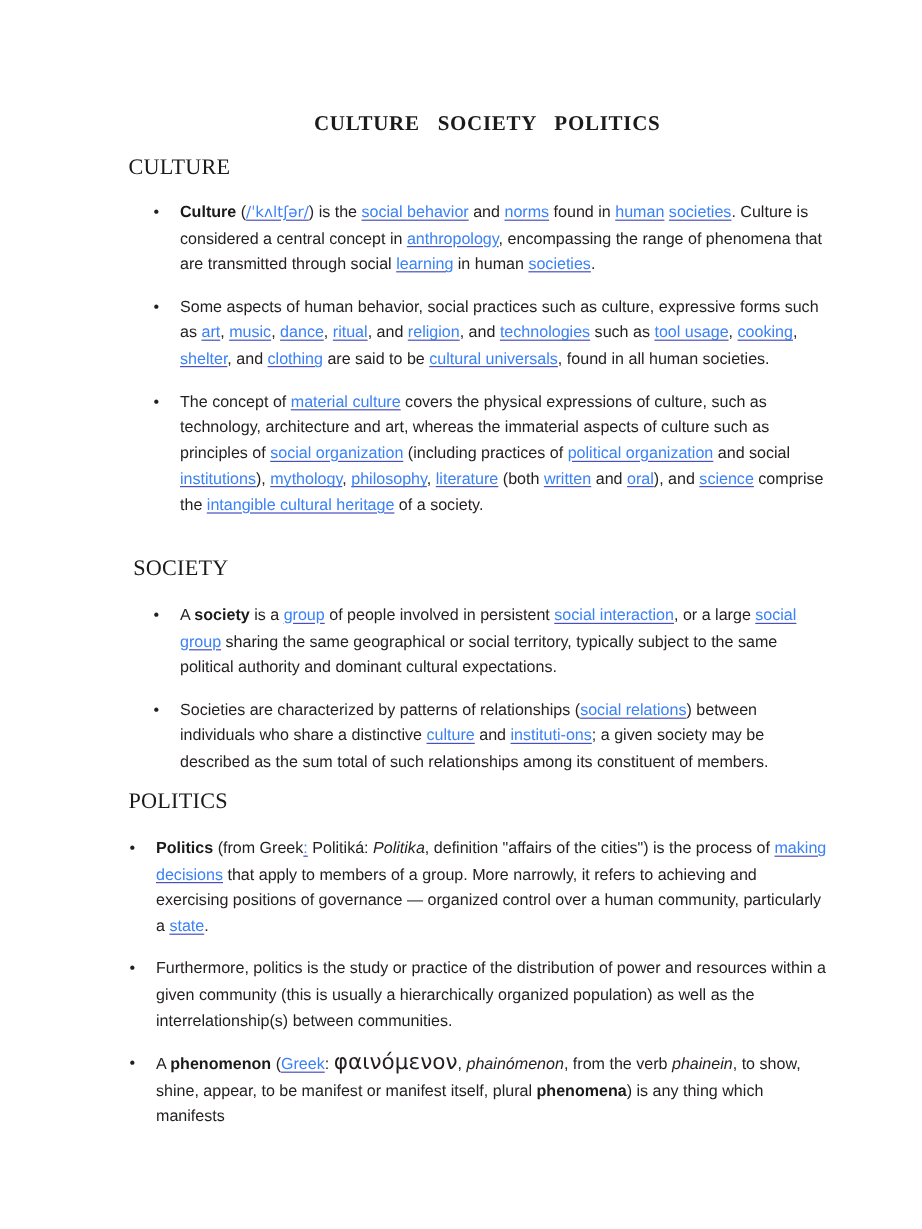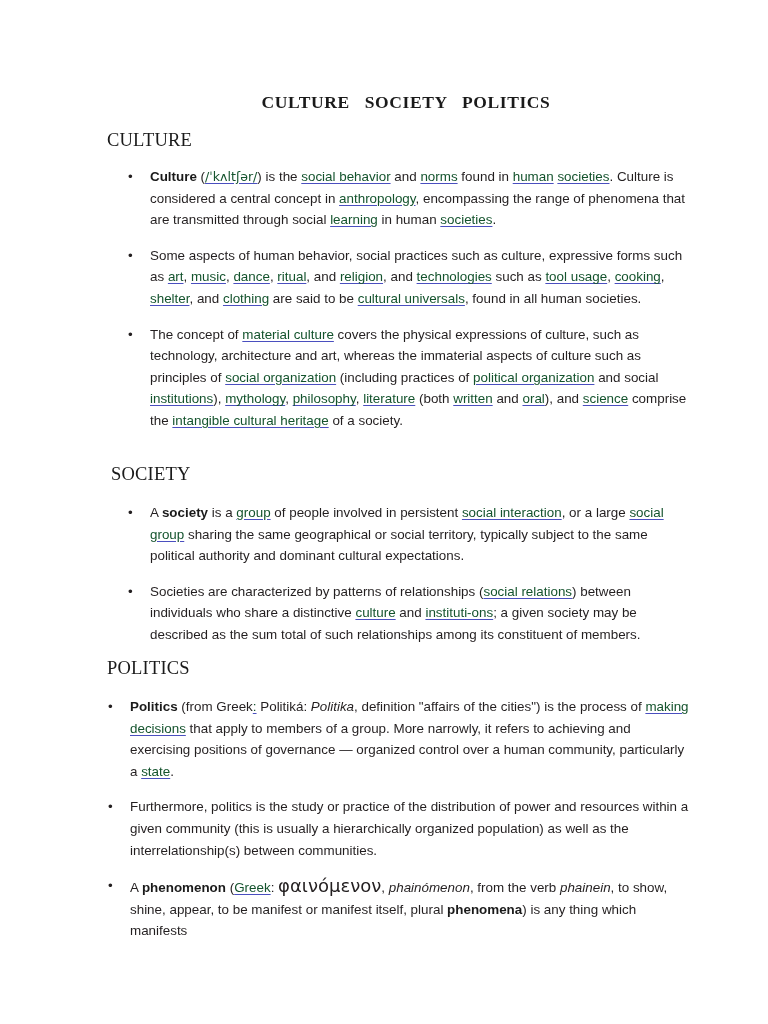--- a/index.html
+++ b/index.html
@@ -83,21 +83,21 @@
     width: 10px;
     font-size: 13.4px;
     line-height: 21.6px;
     color: #231f20;
   }
 
   .bullet-text { display: block; }
 
   
   .lnk {
-    color: #14532d;
+    color: #3b82f6;
     text-decoration: underline;
     text-decoration-color: #4a4fbf;
     text-underline-offset: 1.5px;
   }
   .bold { font-weight: bold; color: #1a1a1a; }
   .ital { font-style: italic; }
   .ipa  { font-family: "DejaVu Sans", sans-serif; font-size: 12.6px; }
   .grk  { font-family: "DejaVu Sans", sans-serif; font-size: 18px; }
 </style>
 </head>

